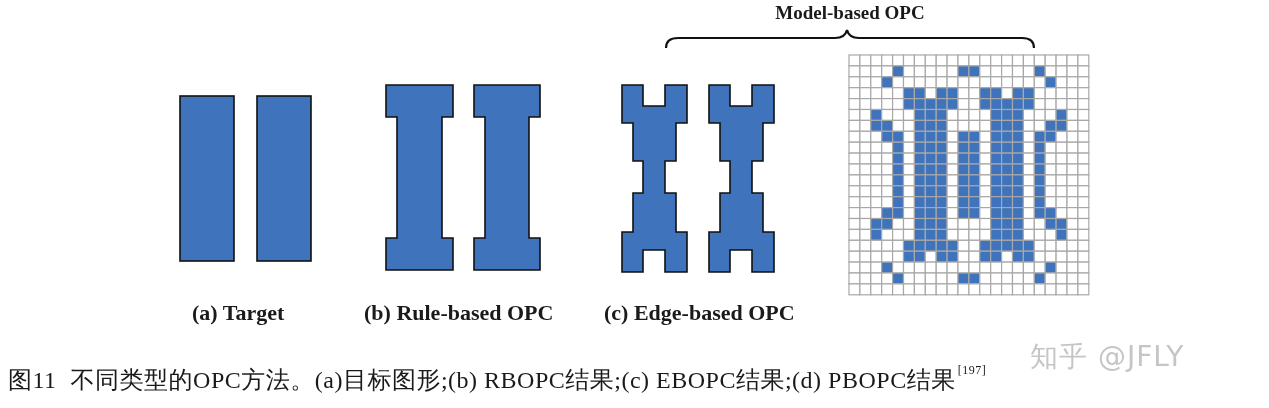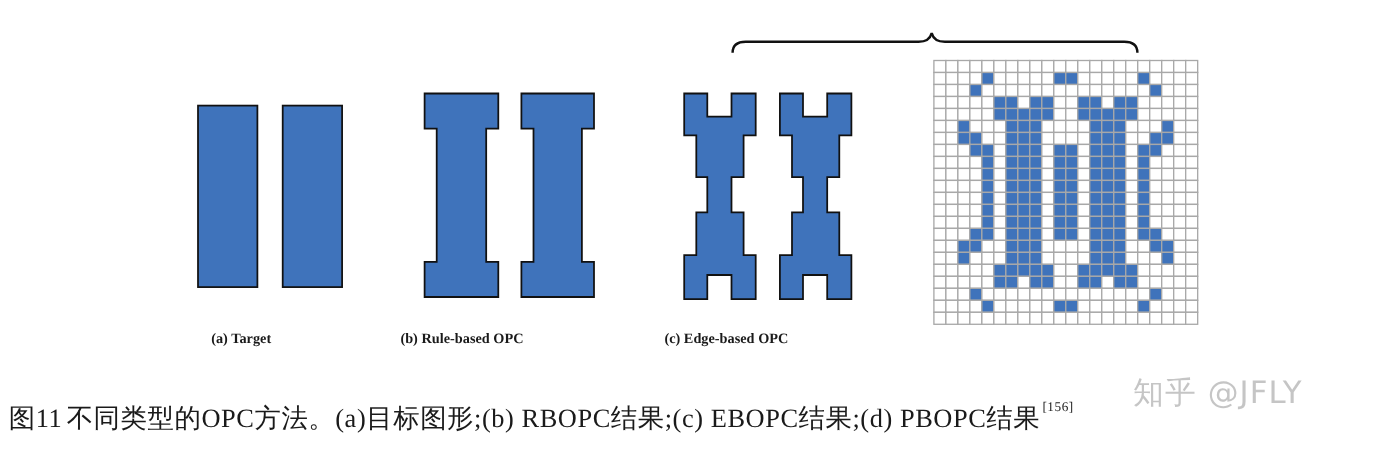--- a/index.html
+++ b/index.html
@@ -1,25 +1,25 @@
 <!DOCTYPE html>
 <html><head>
 <meta charset="utf-8">
 <style>
   html, body { margin: 0; padding: 0; background: #ffffff; }
   body { width: 1269px; height: 408px; position: relative; overflow: hidden;
          font-family: "Liberation Serif", "DejaVu Serif", serif; color: #111; }
   .fig { position: absolute; left: 0; top: 0; width: 1269px; height: 340px; }
-  .label { position: absolute; top: 300px; font-weight: bold; font-size: 13px;
+  .label { position: absolute; top: 300px; font-weight: bold; font-size: 22px;
            white-space: nowrap; color: #1a1a1a; }
   .group-title { position: absolute; top: 2px; left: 740px; width: 220px; text-align: center;
                  font-weight: bold; font-size: 19px; color: #1a1a1a; }
   .caption { position: absolute; top: 363px; left: 8px; font-size: 24px; white-space: nowrap;
              color: #1a1a1a; letter-spacing: 0.5px; }
-  .caption .fignum { margin-right: 4px; }
+  .caption .fignum { margin-right: 14px; }
   .caption sup { font-size: 12px; vertical-align: 14px; margin-left: 2px; }
   .watermark { position: absolute; top: 338px; left: 1030px; font-family: "DejaVu Sans", sans-serif;
                font-size: 28px; color: rgba(150,150,150,0.55); white-space: nowrap; letter-spacing: 1px; }
   svg { position: absolute; left: 0; top: 0; }
 </style>
 </head>
 <body>
 
 <div class="fig">
   <svg id="fig-svg" width="1269" height="340" viewBox="0 0 1269 340">
@@ -522,23 +522,24 @@
         <rect x="1012.50" y="283.90" width="10.90" height="10.90" fill="#ffffff" stroke="#a8a8a8" stroke-width="1.2"></rect>
         <rect x="1023.40" y="283.90" width="10.90" height="10.90" fill="#ffffff" stroke="#a8a8a8" stroke-width="1.2"></rect>
         <rect x="1034.30" y="283.90" width="10.90" height="10.90" fill="#ffffff" stroke="#a8a8a8" stroke-width="1.2"></rect>
         <rect x="1045.20" y="283.90" width="10.90" height="10.90" fill="#ffffff" stroke="#a8a8a8" stroke-width="1.2"></rect>
         <rect x="1056.10" y="283.90" width="10.90" height="10.90" fill="#ffffff" stroke="#a8a8a8" stroke-width="1.2"></rect>
         <rect x="1067.00" y="283.90" width="10.90" height="10.90" fill="#ffffff" stroke="#a8a8a8" stroke-width="1.2"></rect>
         <rect x="1077.90" y="283.90" width="10.90" height="10.90" fill="#ffffff" stroke="#a8a8a8" stroke-width="1.2"></rect>
       </g>
   </svg>
 
+  <div class="group-title">Model-based OPC</div>
 
   <div class="label" style="left:192px;">(a) Target</div>
   <div class="label" style="left:604px;">(c) Edge-based OPC</div>
   <div class="label" style="left:364px;">(b) Rule-based OPC</div>
 </div>
 
 <div class="watermark">知乎 @JFLY</div>
 
 <div class="caption">
-  <span class="fignum">图11</span><span>不同类型的OPC方法。(a)目标图形;(b) RBOPC结果;(c) EBOPC结果;(d) PBOPC结果</span><sup>[156]</sup>
+  <span class="fignum">图11</span><span>不同类型的OPC方法。(a)目标图形;(b) RBOPC结果;(c) EBOPC结果;(d) PBOPC结果</span><sup>[197]</sup>
 </div>
 
 </body></html>

